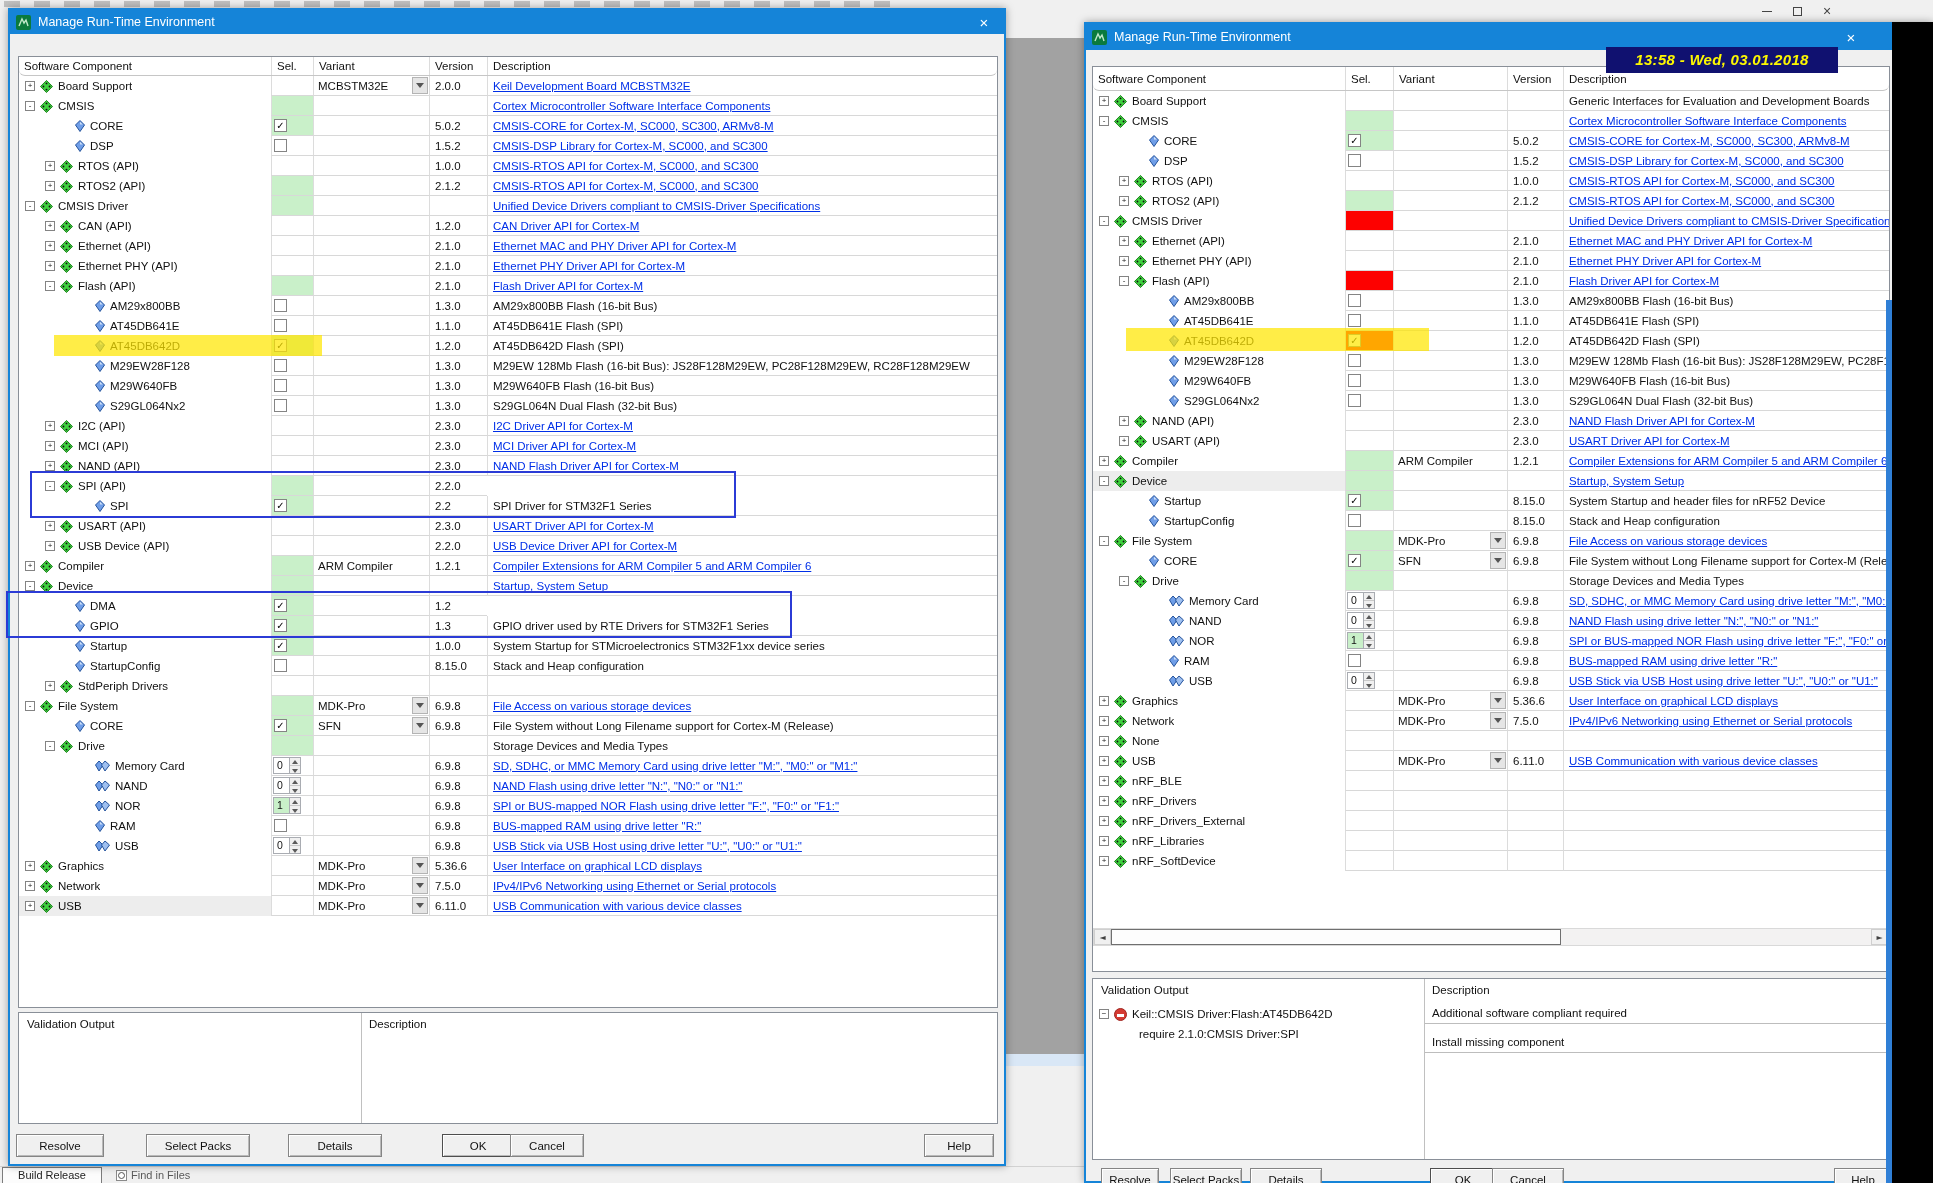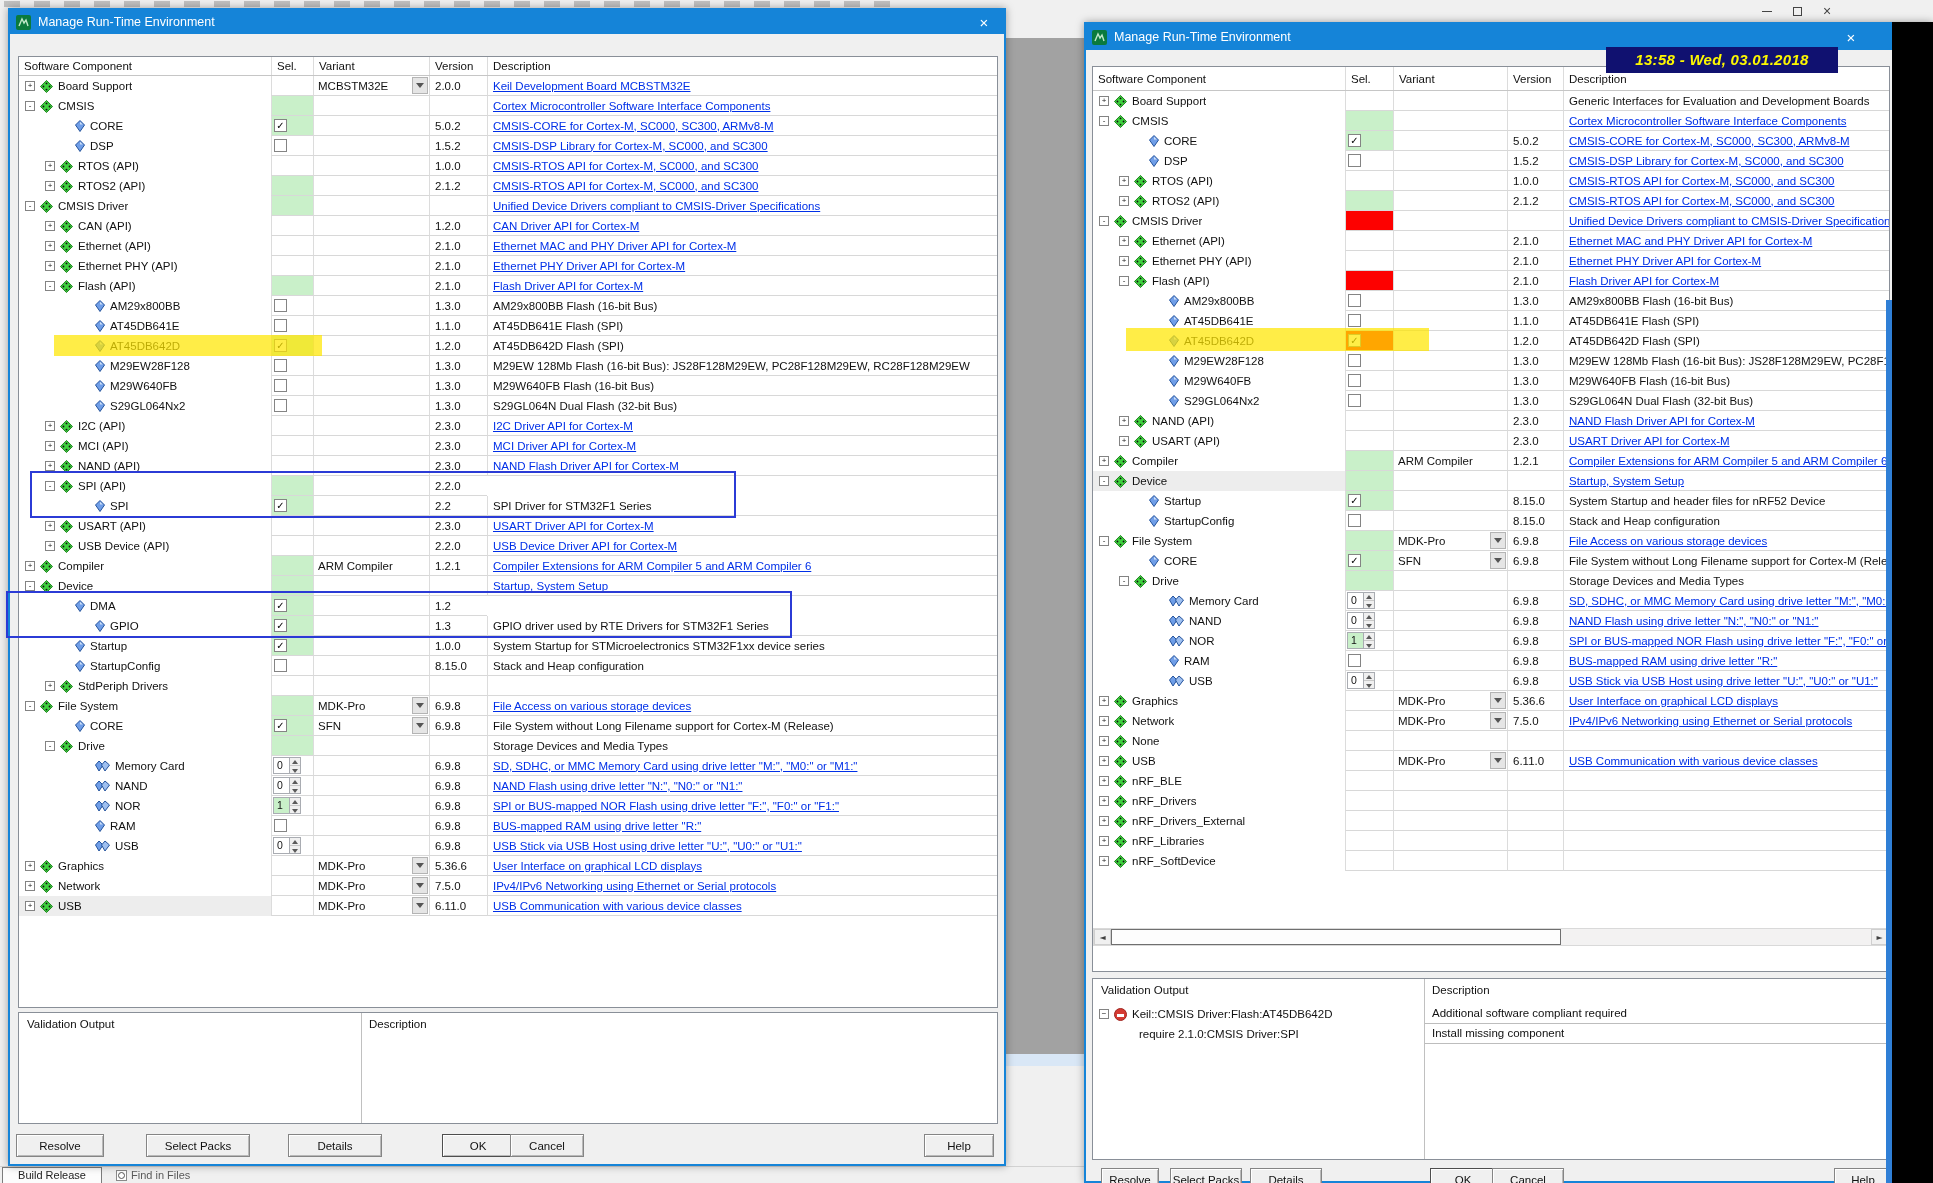--- a/index.html
+++ b/index.html
@@ -12,21 +12,21 @@
   .dialog { position:absolute; background:#f0f0f0; border:2px solid #1584d8;
             box-shadow:0 0 8px rgba(0,0,0,.35); }
   .titlebar { position:absolute; top:0; left:0; right:0; height:24px; background:#1584d8;
               color:#fff; display:flex; align-items:center; padding:0 6px; font-size:12.5px; }
   .titlebar .ticon { margin-right:7px; display:flex; }
   .titlebar .ttext { flex:1; }
   .titlebar .tclose { width:28px; text-align:center; font-size:15px; cursor:default; }
 
   
   .tbl { position:absolute; background:#fff; border:1px solid #898f98; overflow:hidden; }
-  .hdr { display:flex; border-bottom:1px solid #c6c6c6; background:#fff; align-items:center; }
+  .hdr { display:flex; border-bottom:1px solid #c6c6c6; background:#fff; align-items:center;border-radius:6px; }
   .hdr .hcell { height:100%; display:flex; align-items:center; padding-left:5px;
                 border-left:1px solid #dcdcdc; }
   .hdr .hcell:first-child { border-left:none; }
   .trow { display:flex; height:20px; }
   .cell { height:20px; display:flex; align-items:center; overflow:hidden; white-space:nowrap; }
   .ccell { }
   .scell,.vcell,.vercell,.dcell { border-left:1px solid #dcdcdc; border-bottom:1px solid #d8d8d8; }
   .vercell { padding-left:5px; }
   .dcell { padding-left:5px; flex:1; }
   .vcell { position:relative; padding-left:4px; }
@@ -750,21 +750,21 @@
           </div>
           <div class="cell scell s-green" style="width: 42px;">
             <span class="cb checked"></span>
           </div>
           <div class="cell vcell" style="width: 116px;">
             <span></span>
           </div>
           <div class="cell vercell" style="width: 58px;">1.2</div>
         </div>
         <div class="trow">
-          <div class="cell ccell" style="width: 252px; padding-left: 76px;">
+          <div class="cell ccell" style="width: 252px; padding-left: 56px;">
             <span class="tico">
               <svg width="10" height="12" viewBox="0 0 10 12">
                 <polygon points="5,0.5 9.5,5 5,11.5 0.5,5" fill="#6f9ee8" stroke="#24539c"></polygon>
                 <polygon points="5,1.8 7.8,4.6 5,4.6" fill="#cfe0f8"></polygon>
               </svg>
             </span>
             <span class="tlabel">GPIO</span>
           </div>
           <div class="cell scell s-green" style="width: 42px;">
             <span class="cb checked"></span>
@@ -2057,21 +2057,21 @@
     <div class="vdivider" style="left:331px"></div>
     <div class="vitem" style="left:6px;top:25px">
       <span class="xbox">−</span>
       <span class="errico"></span>
       <span>Keil::CMSIS Driver:Flash:AT45DB642D</span>
     </div>
     <div class="vitem" style="left:46px;top:45px">
       <span>require 2.1.0:CMSIS Driver:SPI</span>
     </div>
     <div class="vdesc" style="left:332px;top:25px;right:1px">Additional software compliant required</div>
-    <div class="vdesc" style="left:332px;top:45px;right:1px">Install missing component</div>
+    <div class="vdesc" style="left:332px;top:54px;right:1px">Install missing component</div>
   </div>
   <div id="btnsR">
       <div class="btn" style="left: 15px; width: 58px; top: 1144px;">Resolve</div>
       <div class="btn" style="left: 84px; width: 72px; top: 1144px;">Select Packs</div>
       <div class="btn" style="left: 164px; width: 72px; top: 1144px;">Details</div>
       <div class="btn def" style="left: 326px; width: 66px; top: 1144px;">OK</div>
       <div class="btn" style="left: 406px; width: 72px; top: 1144px;">Cancel</div>
       <div class="btn" style="left: 748px; width: 58px; top: 1144px;">Help</div>
     </div>
 </div>

